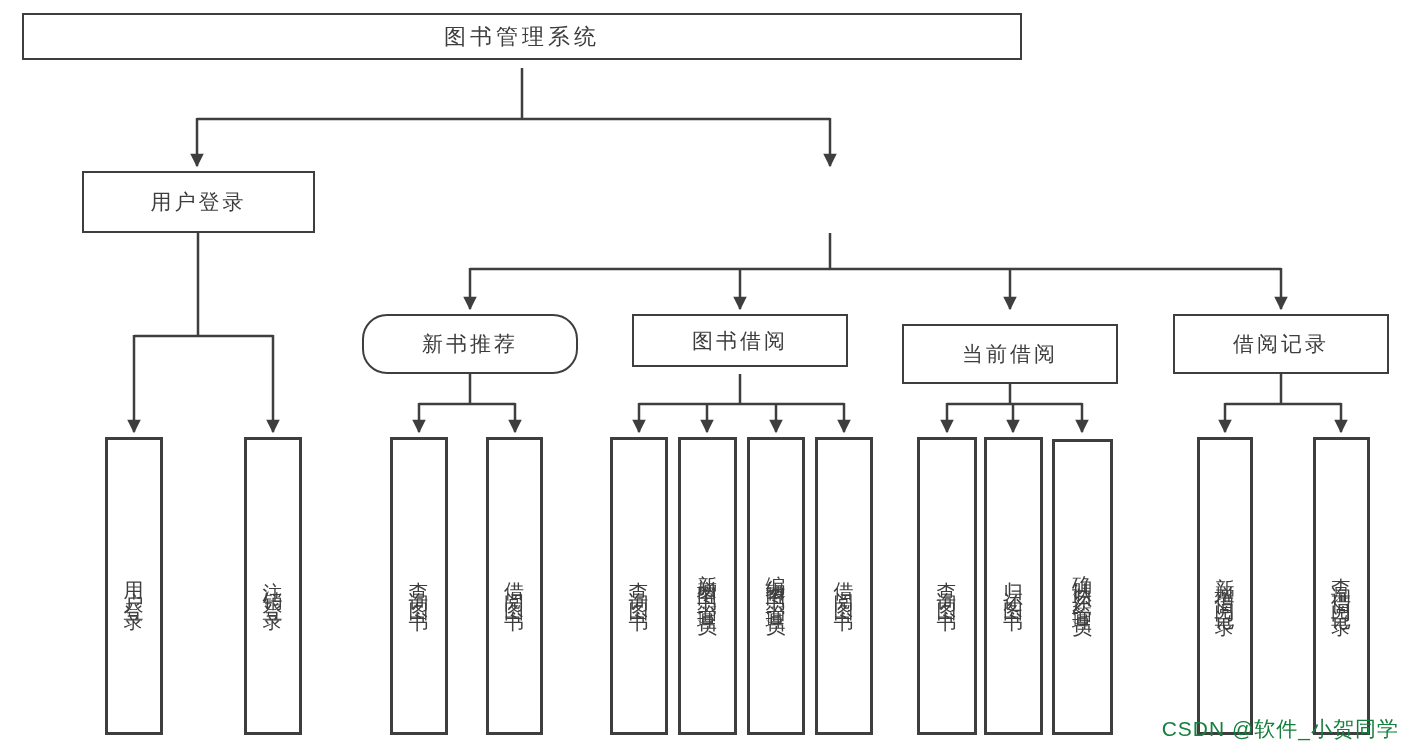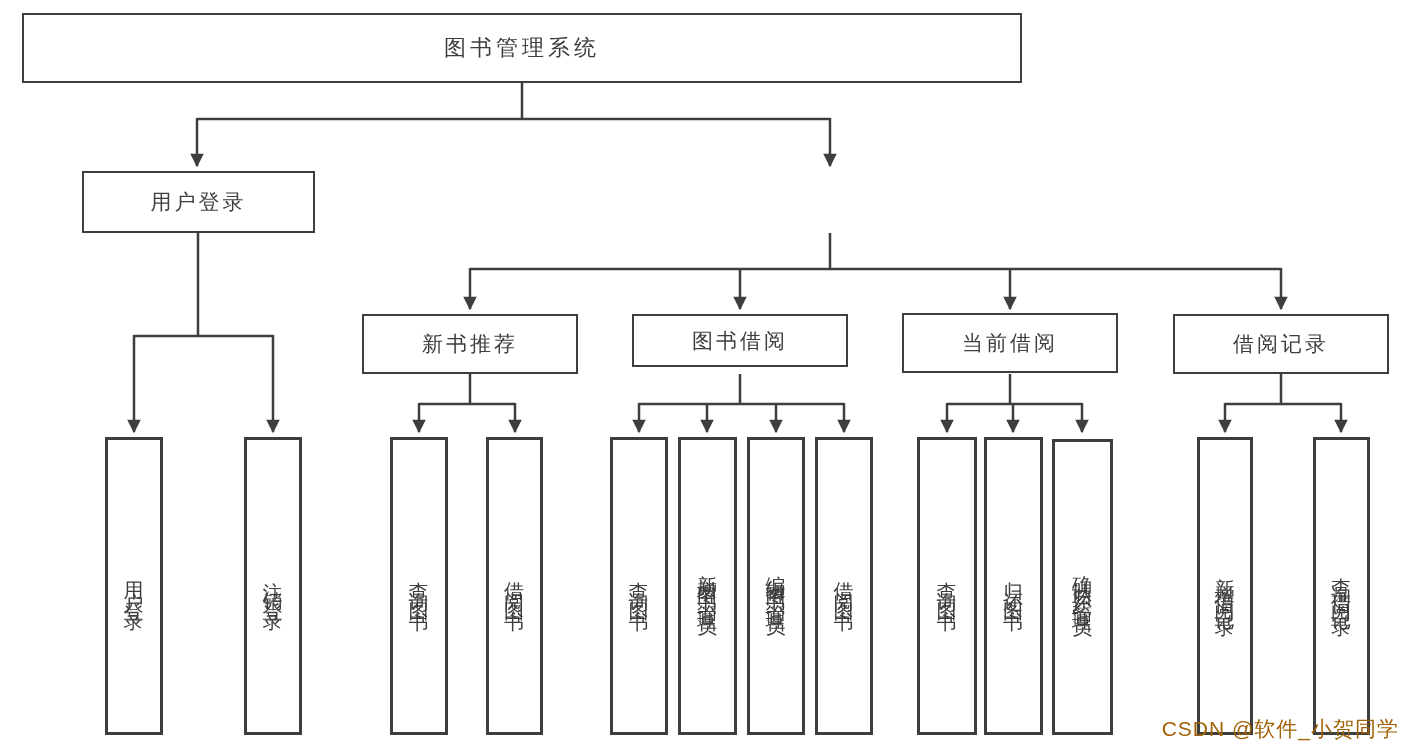--- a/index.html
+++ b/index.html
@@ -36,21 +36,21 @@
     font-size: 20px;
     letter-spacing: 10px;
     line-height: 1;
   }
   .v-node span { display: block; }
   .watermark {
     position: absolute;
     right: 6px;
     bottom: 4px;
     font-size: 21px;
-    color: #a16207;
+    color: #15803d;
     letter-spacing: 1px;
     z-index: 10;
     white-space: nowrap;
   }
 </style>
 </head>
 <body>
 
 <div class="canvas">
 
@@ -90,35 +90,35 @@
       <line x1="947" y1="403" x2="947" y2="432" marker-end="url(#arrow)"></line>
       <line x1="1013" y1="403" x2="1013" y2="432" marker-end="url(#arrow)"></line>
       <line x1="1082" y1="403" x2="1082" y2="432" marker-end="url(#arrow)"></line>
 
       <path d="M1281,374 V404 M1225,404 H1341"></path>
       <line x1="1225" y1="403" x2="1225" y2="432" marker-end="url(#arrow)"></line>
       <line x1="1341" y1="403" x2="1341" y2="432" marker-end="url(#arrow)"></line>
     </g>
   </svg>
 
-  <div class="node h-node root-node" style="left:22px; top:13px; width:1000px; height:70px;">
+  <div class="node h-node root-node" style="left:22px; top:13px; width:1000px; height:47px;">
     <span>图书管理系统</span>
   </div>
 
   <div class="node h-node" style="left:82px; top:171px; width:233px; height:62px;">
     <span>用户登录</span>
   </div>
 
-  <div class="node h-node" style="left:362px; top:314px; width:216px; height:60px;">
+  <div class="node h-node" style="left:362px; top:314px; width:216px; height:60px;border-radius:25px;">
     <span>新书推荐</span>
   </div>
   <div class="node h-node" style="left:632px; top:314px; width:216px; height:53px;">
     <span>图书借阅</span>
   </div>
-  <div class="node h-node" style="left:902px; top:313px; width:216px; height:60px;">
+  <div class="node h-node" style="left:902px; top:324px; width:216px; height:60px;">
     <span>当前借阅</span>
   </div>
   <div class="node h-node" style="left:1173px; top:314px; width:216px; height:60px;">
     <span>借阅记录</span>
   </div>
 
   <div class="node v-node" style="left:105px; top:437px; width:58px; height:298px;">
     <span>用户登录</span>
   </div>
   <div class="node v-node" style="left:244px; top:437px; width:58px; height:298px;">

